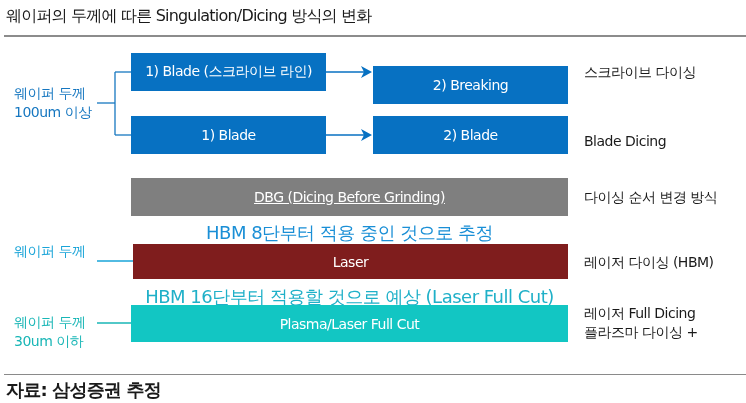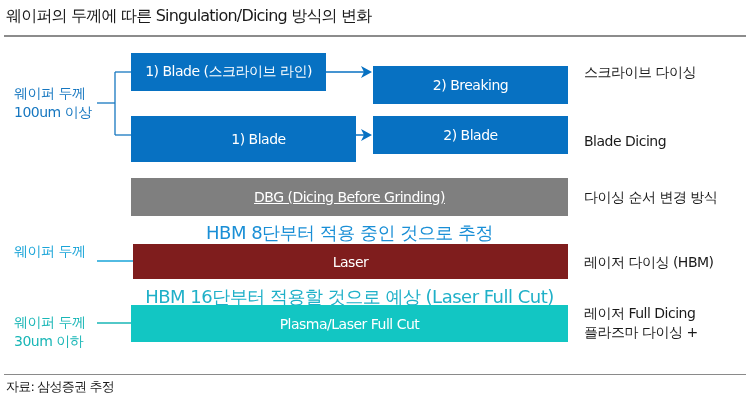--- a/index.html
+++ b/index.html
@@ -12,21 +12,21 @@
          align-items: center; justify-content: center; font-size: 14px; letter-spacing: -0.5px; white-space: nowrap; }
   .blue { background: #0771c2; }
   .gray { background: #7f7f7f; }
   .sky  { background: #7f1d1d; }
   .teal { background: #12c6c3; }
   .sidelabel { font-size: 14px; color: #1677c0; line-height: 19px; letter-spacing: -0.5px; }
   .sidelabel.teal-t { color: #18b6b6; }
   .sidelabel.sky-t { color: #19a4d8; }
   .note { font-size: 18px; letter-spacing: -0.5px; white-space: nowrap; text-align: center; }
   .rlabel { font-size: 14px; color: #1a1a1a; letter-spacing: -0.5px; white-space: nowrap; line-height: 19px; }
-  .source { left: 6px; top: 378px; font-size: 13px; color: #1a1a1a; letter-spacing: -0.8px; }
+  .source { left: 6px; top: 378px; font-size: 18px; color: #1a1a1a; letter-spacing: -0.8px; font-weight: bold; }
   svg.lines { position: absolute; left: 0; top: 0; }
 </style>
 </head>
 <body>
 
 <div class="abs title">웨이퍼의 두께에 따른 Singulation/Dicing 방식의 변화</div>
 <div class="abs rule" style="top:35px;"></div>
 
 <svg class="lines" width="746" height="403">
 
@@ -57,21 +57,21 @@
 </div>
 
 <div class="box blue" style="left:131px; top:53px; width:195px; height:38px;">
   <span>1) Blade (스크라이브 라인)</span>
 </div>
 <div class="box blue" style="left:373px; top:66px; width:195px; height:38px;">
   <span>2) Breaking</span>
 </div>
 <div class="abs rlabel" style="left:584px; top:63px;">스크라이브 다이싱</div>
 
-<div class="box blue" style="left:131px; top:116px; width:195px; height:46px;padding-left:30px;">
+<div class="box blue" style="left:131px; top:116px; width:195px; height:38px;">
   <span>1) Blade</span>
 </div>
 <div class="box blue" style="left:373px; top:116px; width:195px; height:38px;">
   <span>2) Blade</span>
 </div>
 <div class="abs rlabel" style="left:584px; top:132px;">Blade Dicing</div>
 
 <div class="box gray" style="left:131px; top:178px; width:437px; height:38px;text-decoration:underline;">
   <span>DBG (Dicing Before Grinding)</span>
 </div>

